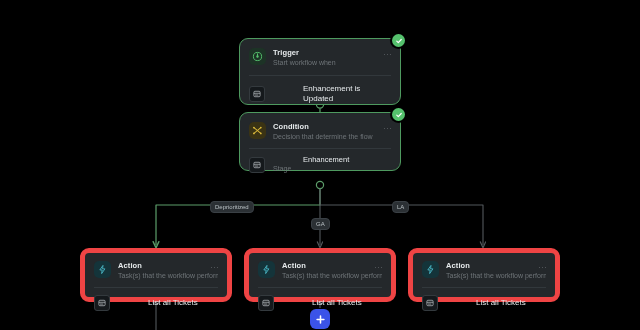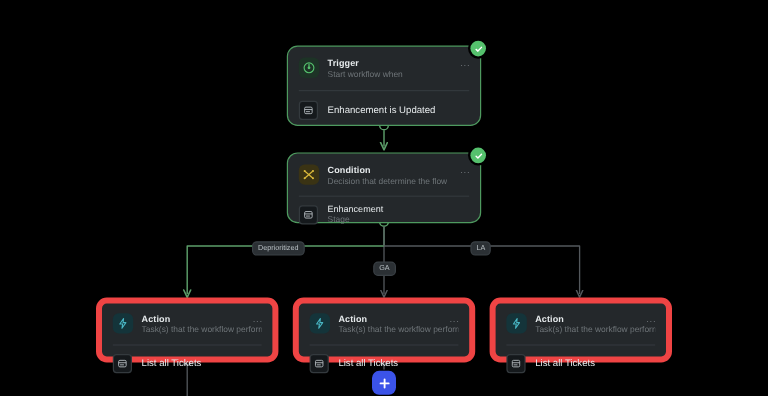--- a/index.html
+++ b/index.html
@@ -58,21 +58,21 @@
     display:flex;align-items:center;
     padding:8px 9px 9px 9px;
   }
   .body-ico{
     width:14px;height:14px;border-radius:3px;background:#15191c;
     border:1px solid #343a3e;
     flex:0 0 14px;margin-right:8px;
     display:flex;align-items:center;justify-content:center;
   }
   .body-text{min-width:0;}
-  .body-title{font-size:8px;color:#e6eaec;line-height:10px;}
+  .body-title{font-size:8px;color:#e6eaec;line-height:10px;margin-left:30px;}
   .body-sub{font-size:7px;color:#6e7478;line-height:9px;margin-top:0px;}
 
   
   .badge{
     position:absolute;width:13px;height:13px;border-radius:50%;
     background:#55c16d;display:flex;align-items:center;justify-content:center;
     box-shadow:0 0 0 2px #000000;
   }
 
   
@@ -169,21 +169,21 @@
           <path d="M1.1,4.1 L8.9,4.1" stroke="#aeb4b8" stroke-width="1"></path>
           <path d="M2.9,6.3 L6.2,6.3" stroke="#aeb4b8" stroke-width="1" stroke-linecap="round"></path>
         </svg>
       </div>
       <div class="body-text">
         <div class="body-title">Enhancement is Updated</div>
       </div>
     </div>
   </div>
 
-  <div class="node outlined" style="left:239px;top:127px;width:162px;height:59px;">
+  <div class="node outlined" style="left:239px;top:112px;width:162px;height:59px;">
 
     <div class="badge" style="right:-5px;top:-5px;">
       <svg width="8" height="8" viewBox="0 0 10 10">
         <path d="M2.2,5.2 L4.1,7.0 L7.8,3.1" fill="none" stroke="#ffffff" stroke-width="1.5" stroke-linecap="round" stroke-linejoin="round"></path>
       </svg>
     </div>
 
     <div class="node-head" style="padding-bottom:7px;">
       <div class="node-ico ico-cond">
         <svg width="11" height="11" viewBox="0 0 14 14">
@@ -197,21 +197,21 @@
       </div>
       <div class="head-text">
         <div class="node-title">Condition</div>
         <div class="node-sub">Decision that determine the flow</div>
       </div>
       <div class="dots">...</div>
     </div>
 
     <div class="node-div"></div>
 
-    <div class="node-body" style="padding-top:6px;">
+    <div class="node-body" style="padding-top:6px;align-items:flex-end;">
       <div class="body-ico">
         <svg width="8" height="8" viewBox="0 0 10 10">
           <rect x="1.1" y="1.6" width="7.8" height="6.8" rx="1.3" fill="none" stroke="#aeb4b8" stroke-width="1"></rect>
           <path d="M1.1,4.1 L8.9,4.1" stroke="#aeb4b8" stroke-width="1"></path>
           <path d="M2.9,6.3 L6.2,6.3" stroke="#aeb4b8" stroke-width="1" stroke-linecap="round"></path>
         </svg>
       </div>
       <div class="body-text">
         <div class="body-title" style="font-size:7.5px;line-height:9px;">Enhancement</div>
         <div class="body-sub">Stage</div>

